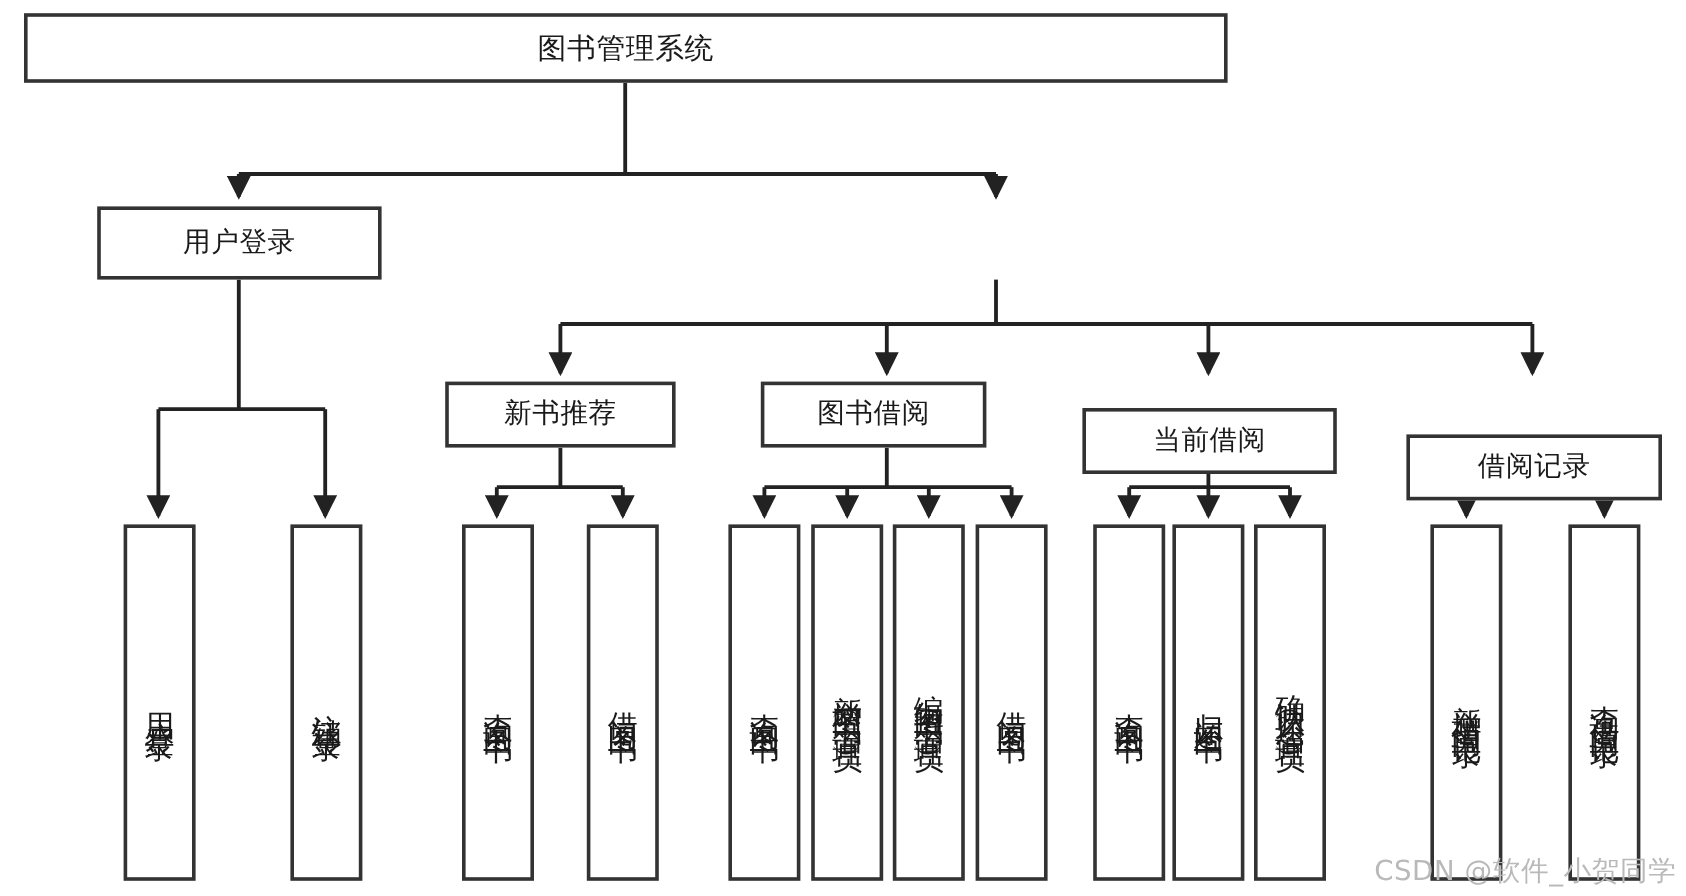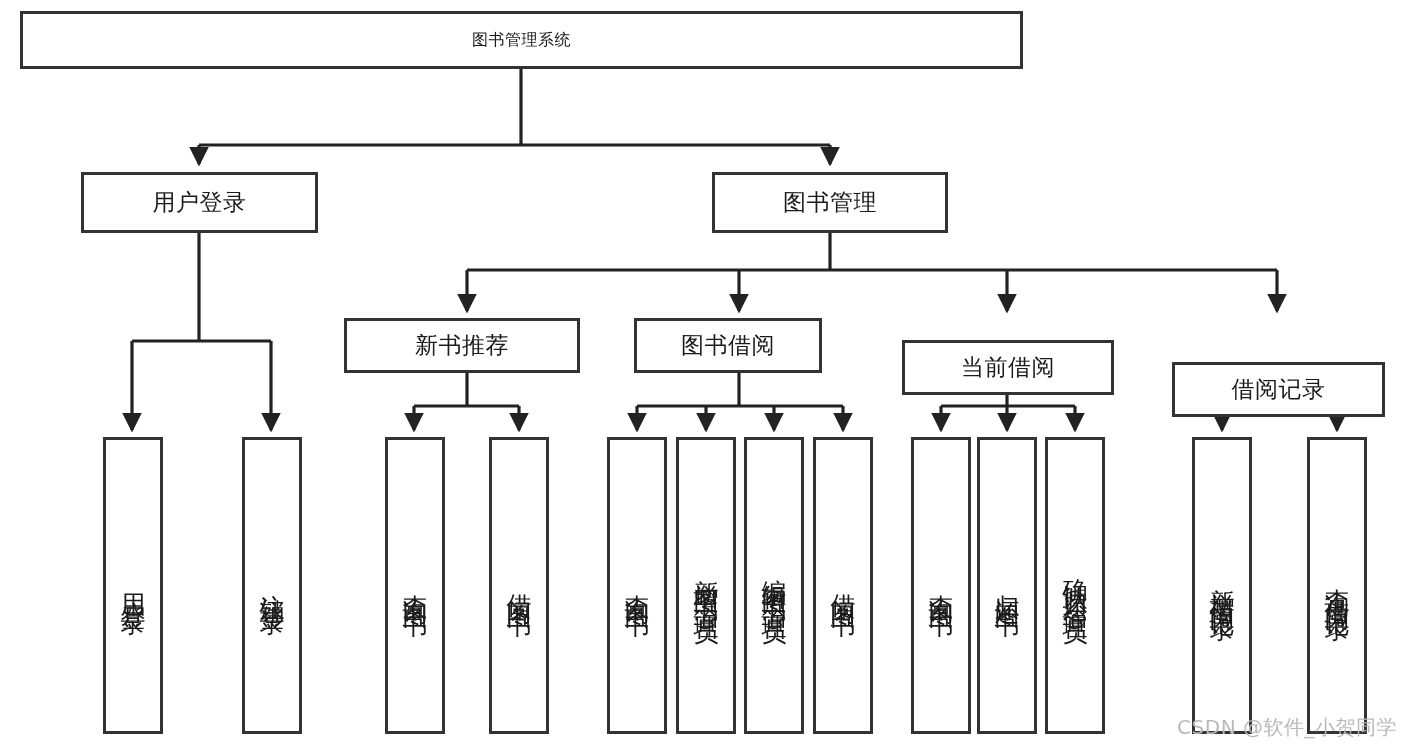--- a/index.html
+++ b/index.html
@@ -41,40 +41,40 @@
     text-align: center;
     line-height: 1.18;
   }
   
   .node.horiz .lbl {
     font-size: 23px;
     letter-spacing: 0.5px;
     white-space: nowrap;
   }
   .node.root .lbl {
-    font-size: 16px;
+    font-size: 24px;
   }
   
   .node.vert {
     align-items: center;
     justify-content: center;
   }
   .node.vert .lbl {
     writing-mode: vertical-rl;
     text-orientation: upright;
     font-size: 25px;
     line-height: 1.0;
     letter-spacing: 6px;
     white-space: nowrap;
   }
   .watermark {
     position: absolute;
     right: 8px;
     bottom: 6px;
-    font-size: 20px;
+    font-size: 23px;
     color: #b9b9b9;
     white-space: nowrap;
     letter-spacing: 0.5px;
   }
 </style>
 </head>
 <body>
 
 <div id="canvas">
 
@@ -129,25 +129,22 @@
   </svg>
 
   <div class="node horiz root" style="left:20px; top:11px; width:1003px; height:58px;">
     <span class="lbl">图书管理系统</span>
   </div>
 
   <div class="node horiz" style="left:81px; top:172px; width:237px; height:61px;">
     <span class="lbl">用户登录</span>
   </div>
 
-  <div class="node horiz" style="left:712px; top:172px; width:236px; height:61px;">
-    <span class="lbl">图书管理</span>
-  </div>
-
-  <div class="node horiz" style="left:344px; top:318px; width:236px; height:55px;">
+
+  <div class="node horiz" style="left:371px; top:318px; width:192px; height:55px;">
     <span class="lbl">新书推荐</span>
   </div>
 
   <div class="node horiz" style="left:634px; top:318px; width:188px; height:55px;">
     <span class="lbl">图书借阅</span>
   </div>
 
   <div class="node horiz" style="left:902px; top:318px; width:212px; height:55px;margin-top:22px;">
     <span class="lbl">当前借阅</span>
   </div>

